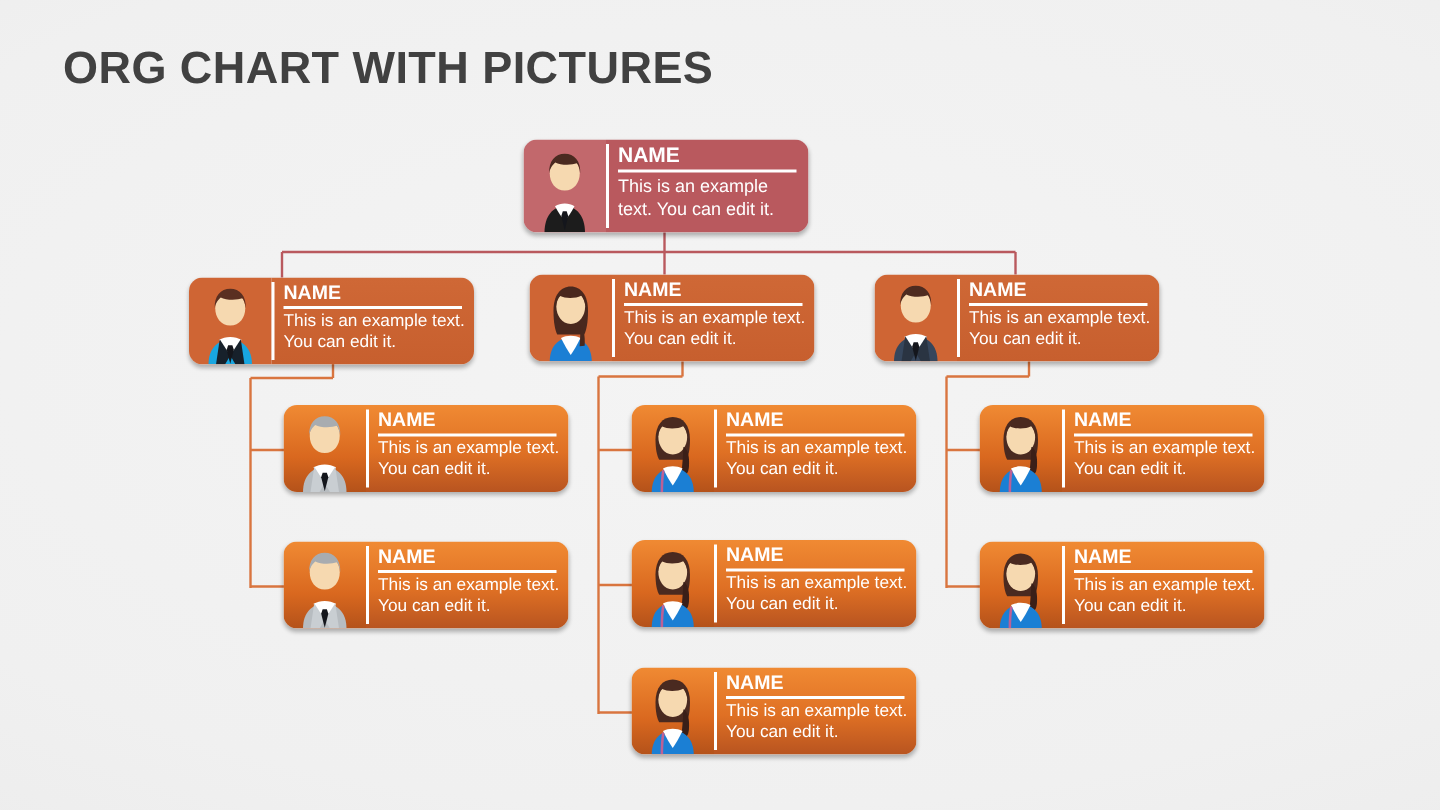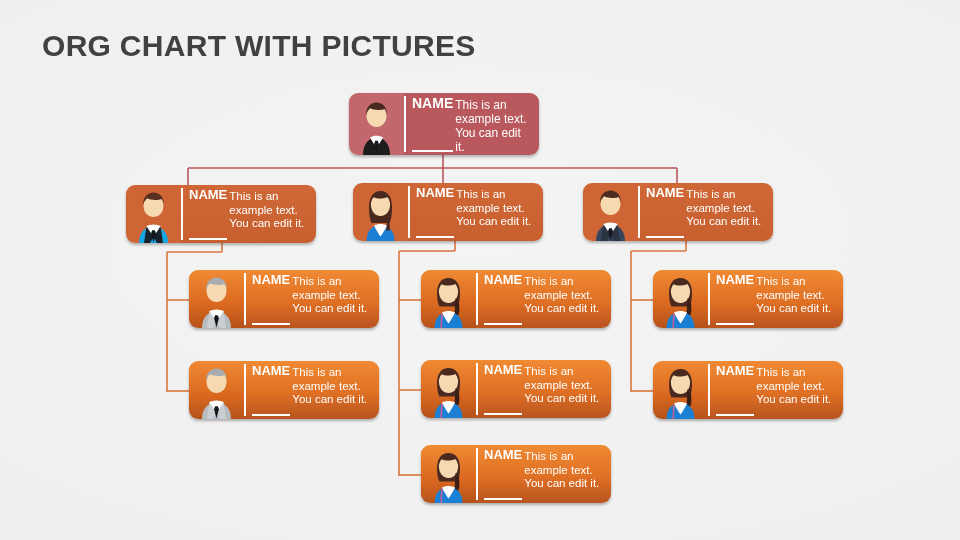--- a/index.html
+++ b/index.html
@@ -54,21 +54,21 @@
     position: relative;
     flex: 0 0 auto;
     overflow: hidden;
   }
 
   .node .body {
     flex: 1 1 auto;
     position: relative;
     padding: 3px 6px 3px 8px;
     display: flex;
-    flex-direction: row;
+    flex-direction: column;
     justify-content: flex-start;
   }
 
   
   .node .body::before {
     content: "";
     position: absolute;
     left: 0; top: 3px; bottom: 3px;
     width: 2px;
     background: #ffffff;

